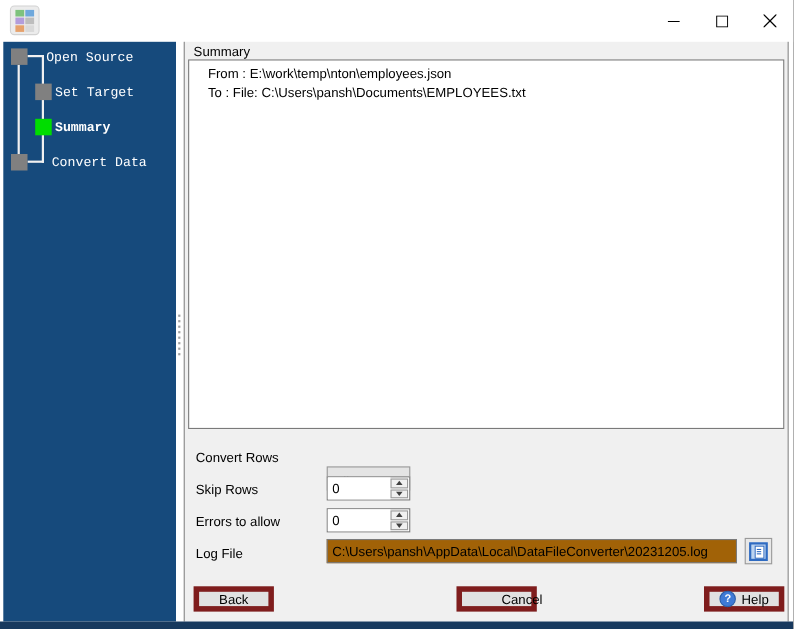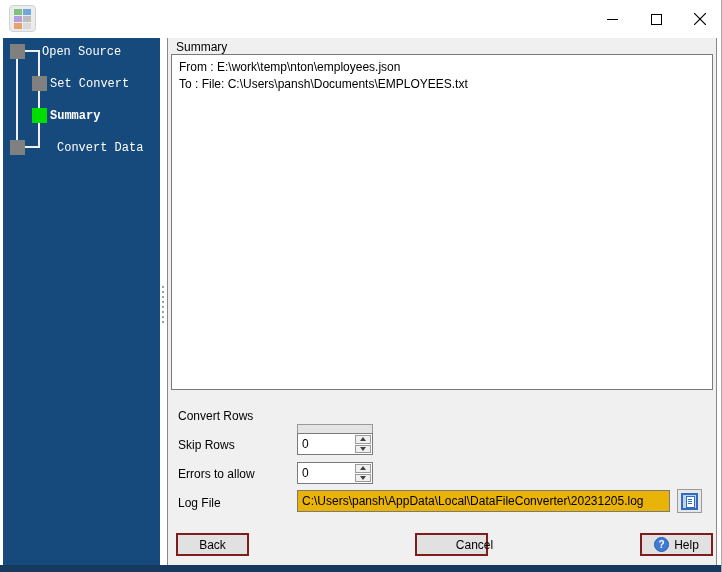--- a/index.html
+++ b/index.html
@@ -34,47 +34,47 @@
   .grip { position:absolute; left:2px; top:248px; display:flex; flex-direction:column; gap:3px; }
   .grip i { display:block; width:2px; height:2px; background:#a0a0a0; }
   
   .main {
     position:absolute; left:167px; top:38px; width:550px; height:527px;
     background:#f0f0f0; border-left:1px solid #898989; border-right:1px solid #898989;
   }
   .section-label { position:absolute; left:8px; top:2px; color:#000; }
   .summary-box {
     position:absolute; left:3px; top:16px; width:542px; height:336px;
-    background:#ffffff; border:1px solid #7a7a7a; padding:4px 7px;
+    background:#ffffff; border:1px solid #7a7a7a; padding:4px 17px;
     line-height:17px; overflow:hidden; white-space:nowrap;
   }
   .fieldlabel { position:absolute; left:10px; color:#000000; }
   .combo {
     position:absolute; left:129px; width:76px; height:22px;
     background:#e4e4e4; border:1px solid #999999;
     display:flex; align-items:center; padding-left:6px; cursor:default;
   }
   .chev { position:absolute; right:8px; top:7px; width:7px; height:7px;
     border-right:1px solid #505050; border-bottom:1px solid #505050; transform:rotate(45deg) scale(1,0.8); }
   .spinner { position:absolute; left:129px; width:76px; height:22px; background:#ffffff; border:1px solid #7a7a7a; }
   .spin-input { position:absolute; left:0; top:0; width:57px; height:20px; border:none; outline:none;
     padding-left:4px; font-family:"Liberation Sans", sans-serif; font-size:12px; background:#ffffff; }
   .spin-btns { position:absolute; right:1px; top:1px; width:16px; height:18px; display:flex; flex-direction:column; gap:1px; }
   .spin-b { flex:1; background:#f0f0f0; border:1px solid #9a9a9a; display:flex; align-items:center; justify-content:center; }
   .tri-up { width:0; height:0; border-left:3px solid transparent; border-right:3px solid transparent; border-bottom:4px solid #404040; }
   .tri-down { width:0; height:0; border-left:3px solid transparent; border-right:3px solid transparent; border-top:4px solid #404040; }
-  .textinput { position:absolute; left:129px; width:373px; height:22px; background:#eab308; border:1px solid #7a7a7a;
+  .textinput { position:absolute; left:129px; width:373px; height:22px; background:#a16207; border:1px solid #7a7a7a;
     font-family:"Liberation Sans", sans-serif; font-size:12px; padding-left:4px; outline:none; }
   .browse-btn { position:absolute; left:509px; width:25px; height:24px; background:#e8e8e8; border:1px solid #9a9a9a;
     display:flex; align-items:center; justify-content:center; cursor:default; }
   .doc-icon { width:17px; height:17px; border:2px solid #2f6bc1; background:#bcd4f0; position:relative; }
   .doc-icon::before { content:""; position:absolute; left:3px; top:1px; width:7px; height:10px; background:#ffffff; border:1px solid #2f6bc1; }
   .doc-icon::after { content:""; position:absolute; left:5px; top:4px; width:4px; height:1px; background:#2f6bc1; box-shadow:0 2px 0 #2f6bc1, 0 4px 0 #2f6bc1; }
   
-  .btn { position:absolute; top:495px; height:23px; background:#e1e1e1; border:2px solid #7f1d1d;
+  .btn { position:absolute; top:495px; height:23px; background:#e1e1e1; border:5px solid #7f1d1d;
     display:flex; align-items:center; justify-content:center; font-size:12px; color:#000; cursor:default; }
   .btn.back { left:8px; width:73px; }
   .btn.next { left:127px; width:76px; border:2px solid #0078d7; }
   .btn.cancel { left:247px; width:73px;padding-left:46px; }
   .btn.help { left:472px; width:73px; gap:5px; }
   .help-icon { width:15px; height:15px; border-radius:50%; background:#3f7ad6; border:1px solid #2b5ea8;
     color:#ffffff; font-size:10px; font-weight:bold; display:flex; align-items:center; justify-content:center; }
   
   .bottom-strip { position:absolute; left:0; top:565px; width:722px; height:7px; background:#17395e; }
 </style>
@@ -117,27 +117,27 @@
   <div class="sidebar">
     <div class="wline" style="left:13px; top:21px; width:2px; height:82px;"></div>
     <div class="wline" style="left:35px; top:12px; width:2px; height:98px;"></div>
     <div class="wline" style="left:22px; top:12px; width:15px; height:2px;"></div>
     <div class="wline" style="left:22px; top:108px; width:15px; height:2px;"></div>
 
     <div class="step-sq" style="left:7px; top:6px;"></div>
     <div class="step-label" style="left:39px; top:7px;">Open Source</div>
 
     <div class="step-sq" style="left:29px; top:38px;"></div>
-    <div class="step-label" style="left:47px; top:39px;">Set Convert</div>
+    <div class="step-label" style="left:47px; top:39px;">Set Target</div>
 
     <div class="step-sq active" style="left:29px; top:70px;"></div>
     <div class="step-label active" style="left:47px; top:71px;">Summary</div>
 
     <div class="step-sq" style="left:7px; top:102px;"></div>
-    <div class="step-label" style="left:54px; top:103px;">Convert Data</div>
+    <div class="step-label" style="left:44px; top:103px;">Convert Data</div>
   </div>
 
   <div class="splitter">
     <div class="grip">
       <i></i>
         <i></i>
         <i></i>
         <i></i>
         <i></i>
         <i></i>

